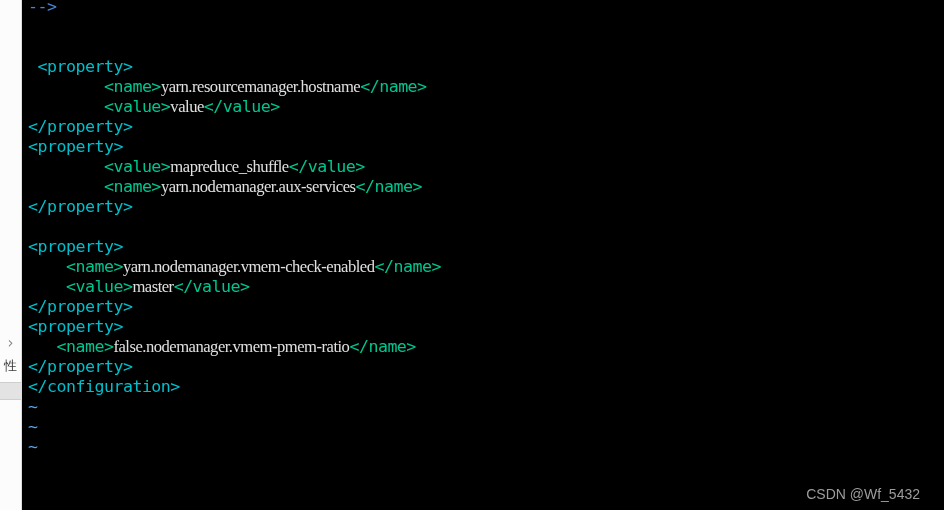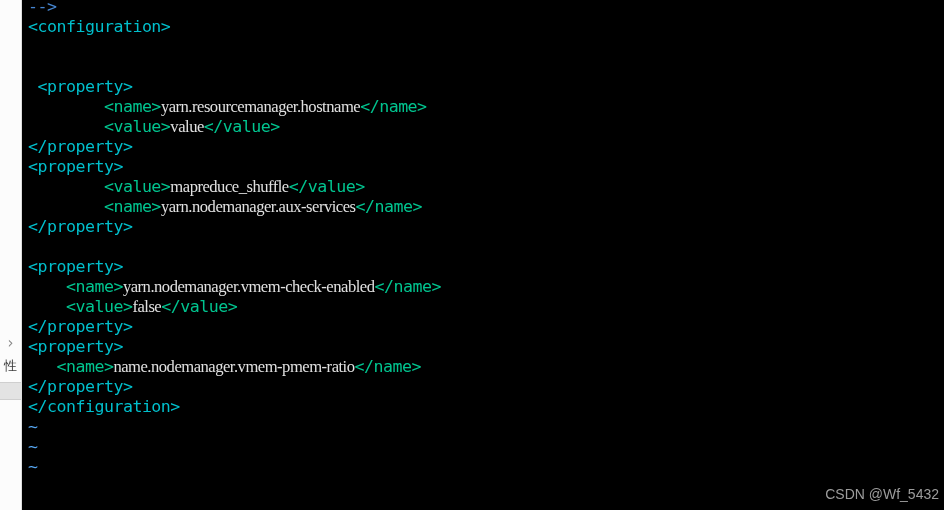--- a/index.html
+++ b/index.html
@@ -52,59 +52,58 @@
     height:20px;
     letter-spacing:-0.5px;
   }
   .seg-comment{color:var(--comment,#4585d1);}
   .seg-tag{color:var(--tag,#00bfcc);}
   .seg-kv{color:var(--tag-kv,#00c48f);}
   .seg-text{color:var(--text,#e0e0e0);font-family:Liberation Serif, serif;}
   .seg-tilde{color:var(--tilde,#57a7f2);}
   
   #watermark{
-    position:absolute;right:5px;bottom:8px;
+    position:absolute;right:24px;bottom:8px;
     color:var(--watermark,#9c9c9c);
     font-family:"Liberation Sans", sans-serif;
     font-size:14px;
     z-index:2;
   }
 </style>
 </head>
 <body>
 
 <div id="screen" style="--bg: #000000; --tag: #00BFCC; --tag-kv: #00C48F; --comment: #4585D1; --text: #E0E0E0; --tilde: #57A7F2; --strip-bg: #FCFCFC; --chevron: #8A8A8A; --strip-label: #3B3B3B; --strip-block: #E3E3E3; --watermark: #9C9C9C;">
 
   <div id="side-strip">
     <div class="strip-chevron">›</div>
     <div class="strip-label">性</div>
     <div class="strip-block"></div>
   </div>
 
   <div id="code-area">
     <div id="code-lines">
         <div class="code-line"><span class="seg-comment">--&gt;</span></div>
-        <div class="code-line"><span class="seg-tag">&lt;configuration&gt;</span></div>
         <div class="code-line">&nbsp;</div>
         <div class="code-line">&nbsp;</div>
         <div class="code-line"><span class="seg-tag"> &lt;property&gt;</span></div>
         <div class="code-line"><span class="seg-kv">        &lt;name&gt;</span><span class="seg-text">yarn.resourcemanager.hostname</span><span class="seg-kv">&lt;/name&gt;</span></div>
         <div class="code-line"><span class="seg-kv">        &lt;value&gt;</span><span class="seg-text">value</span><span class="seg-kv">&lt;/value&gt;</span></div>
         <div class="code-line"><span class="seg-tag">&lt;/property&gt;</span></div>
         <div class="code-line"><span class="seg-tag">&lt;property&gt;</span></div>
         <div class="code-line"><span class="seg-kv">        &lt;value&gt;</span><span class="seg-text">mapreduce_shuffle</span><span class="seg-kv">&lt;/value&gt;</span></div>
         <div class="code-line"><span class="seg-kv">        &lt;name&gt;</span><span class="seg-text">yarn.nodemanager.aux-services</span><span class="seg-kv">&lt;/name&gt;</span></div>
         <div class="code-line"><span class="seg-tag">&lt;/property&gt;</span></div>
         <div class="code-line">&nbsp;</div>
         <div class="code-line"><span class="seg-tag">&lt;property&gt;</span></div>
         <div class="code-line"><span class="seg-kv">    &lt;name&gt;</span><span class="seg-text">yarn.nodemanager.vmem-check-enabled</span><span class="seg-kv">&lt;/name&gt;</span></div>
-        <div class="code-line"><span class="seg-kv">    &lt;value&gt;</span><span class="seg-text">false</span><span class="seg-kv">&lt;/value&gt;</span></div>
+        <div class="code-line"><span class="seg-kv">    &lt;value&gt;</span><span class="seg-text">master</span><span class="seg-kv">&lt;/value&gt;</span></div>
         <div class="code-line"><span class="seg-tag">&lt;/property&gt;</span></div>
         <div class="code-line"><span class="seg-tag">&lt;property&gt;</span></div>
-        <div class="code-line"><span class="seg-kv">   &lt;name&gt;</span><span class="seg-text">name.nodemanager.vmem-pmem-ratio</span><span class="seg-kv">&lt;/name&gt;</span></div>
+        <div class="code-line"><span class="seg-kv">   &lt;name&gt;</span><span class="seg-text">false.nodemanager.vmem-pmem-ratio</span><span class="seg-kv">&lt;/name&gt;</span></div>
         <div class="code-line"><span class="seg-tag">&lt;/property&gt;</span></div>
         <div class="code-line"><span class="seg-tag">&lt;/configuration&gt;</span></div>
         <div class="code-line"><span class="seg-tilde">~</span></div>
         <div class="code-line"><span class="seg-tilde">~</span></div>
         <div class="code-line"><span class="seg-tilde">~</span></div>
       </div>
   </div>
 
   <div id="watermark">CSDN @Wf_5432</div>
 

